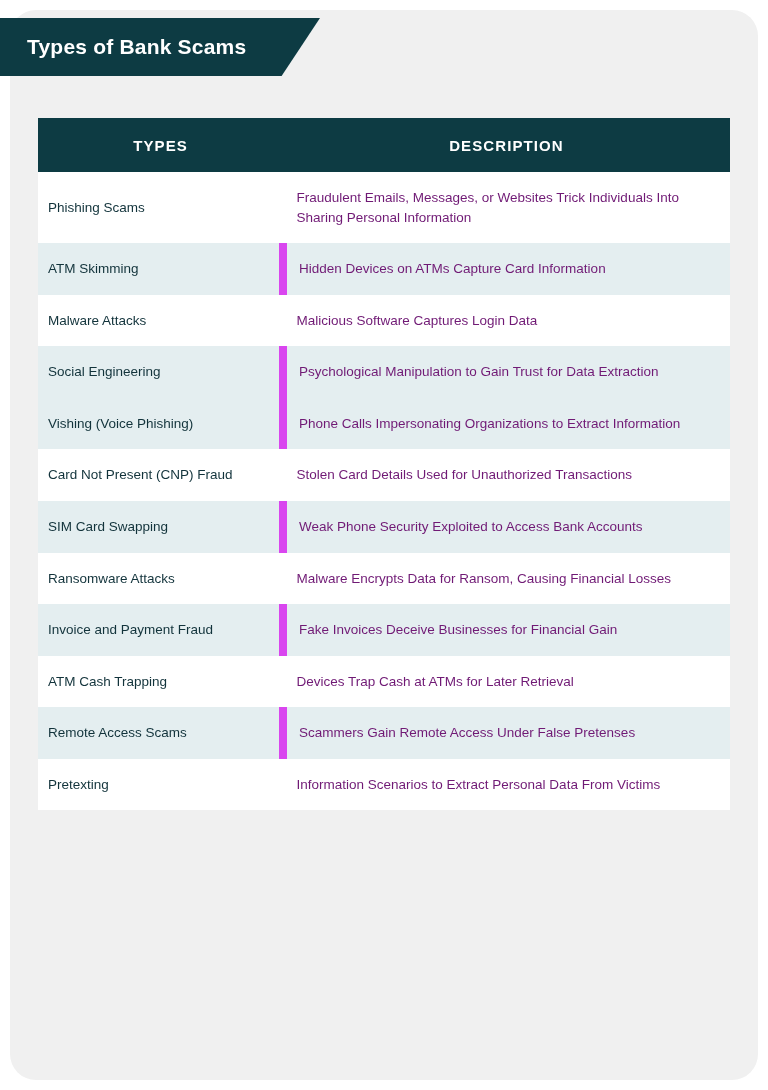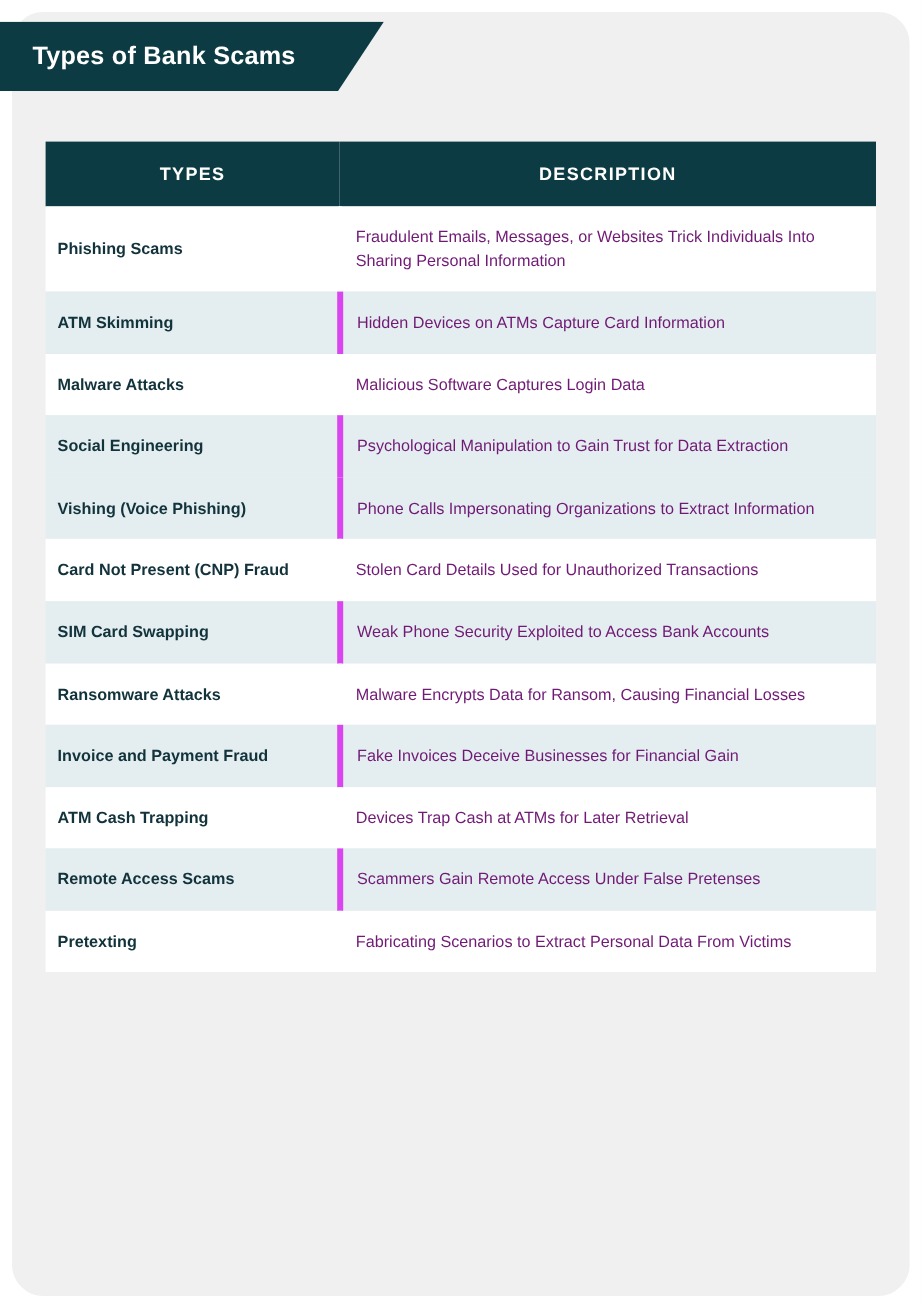--- a/index.html
+++ b/index.html
@@ -70,34 +70,34 @@
   thead th.col-types { width: 245px; }
   thead th.col-desc { width: 447px; }
   tbody td {
     font-size: 13.5px;
     line-height: 1.45;
     vertical-align: middle;
     color: #1b2a2e;
   }
   tbody td.type {
     width: 245px;
-    font-weight: bold;
+    font-weight: normal;
     padding: 16px 22px 16px 10px;
     color: #12333b;
   }
   tbody td.desc {
     width: 447px;
     padding: 16px 14px 16px 12px;
     color: #701a75;
     font-weight: normal;
   }
   tbody tr.odd td { background: #ffffff; }
   tbody tr.even td { background: #e4eef0; }
   tbody tr td.type { border-right: 3px solid #ffffff; }
-  tbody tr.even td.type { border-right: 5px solid #d946ef; }
+  tbody tr.even td.type { border-right: 8px solid #d946ef; }
   
   .footer {
     position: absolute;
     left: 0;
     right: 0;
     bottom: 36px;
     display: flex;
     align-items: center;
     justify-content: center;
     gap: 9px;
@@ -184,19 +184,19 @@
         <tr class="odd">
           <td class="type">ATM Cash Trapping</td>
           <td class="desc">Devices Trap Cash at ATMs for Later Retrieval</td>
         </tr>
         <tr class="even">
           <td class="type">Remote Access Scams</td>
           <td class="desc">Scammers Gain Remote Access Under False Pretenses</td>
         </tr>
         <tr class="odd">
           <td class="type">Pretexting</td>
-          <td class="desc">Fabricating Scenarios to Extract Personal Data From Victims</td>
+          <td class="desc">Information Scenarios to Extract Personal Data From Victims</td>
         </tr>
       </tbody>
     </table>
   </div>
 
 </div>
 
 </body></html>

